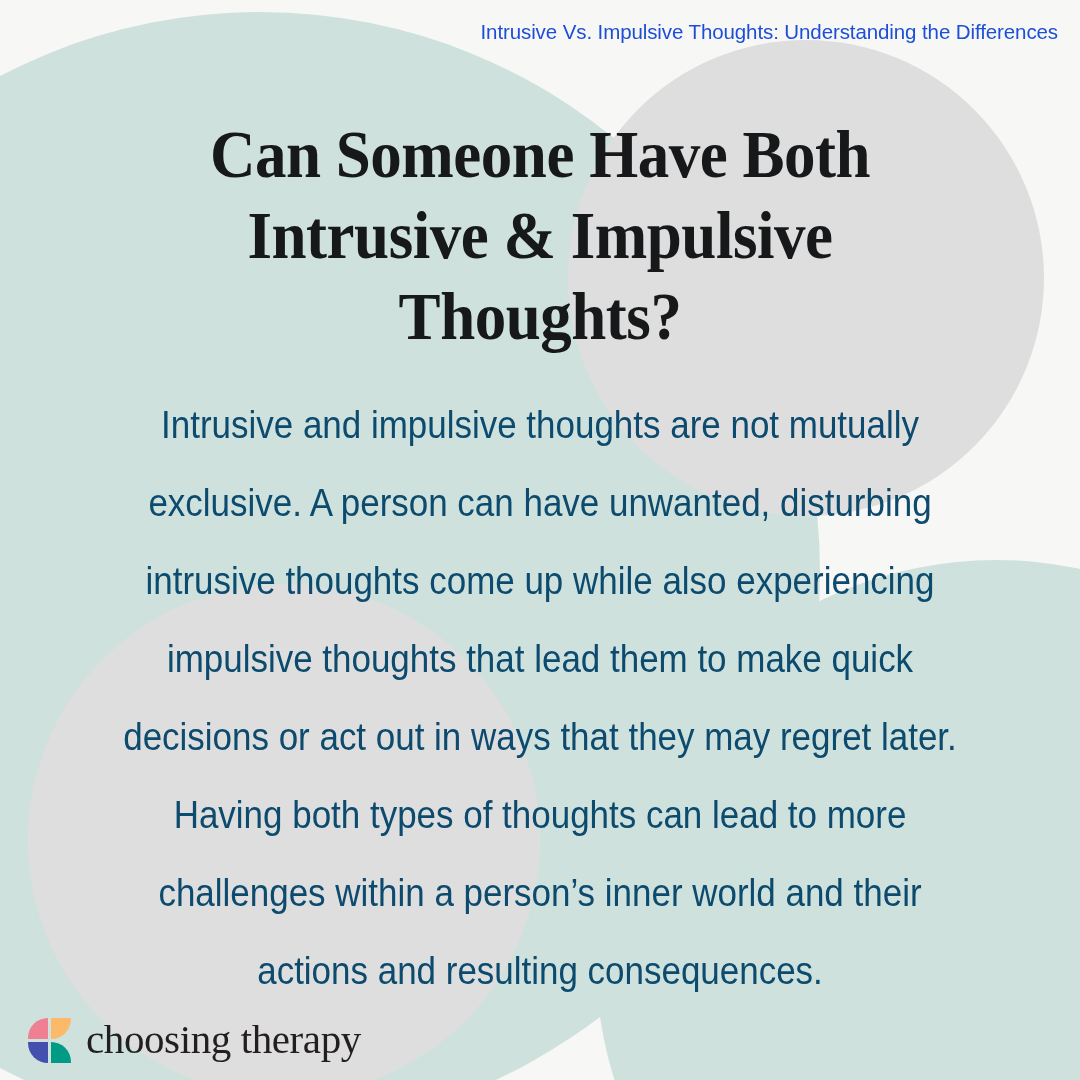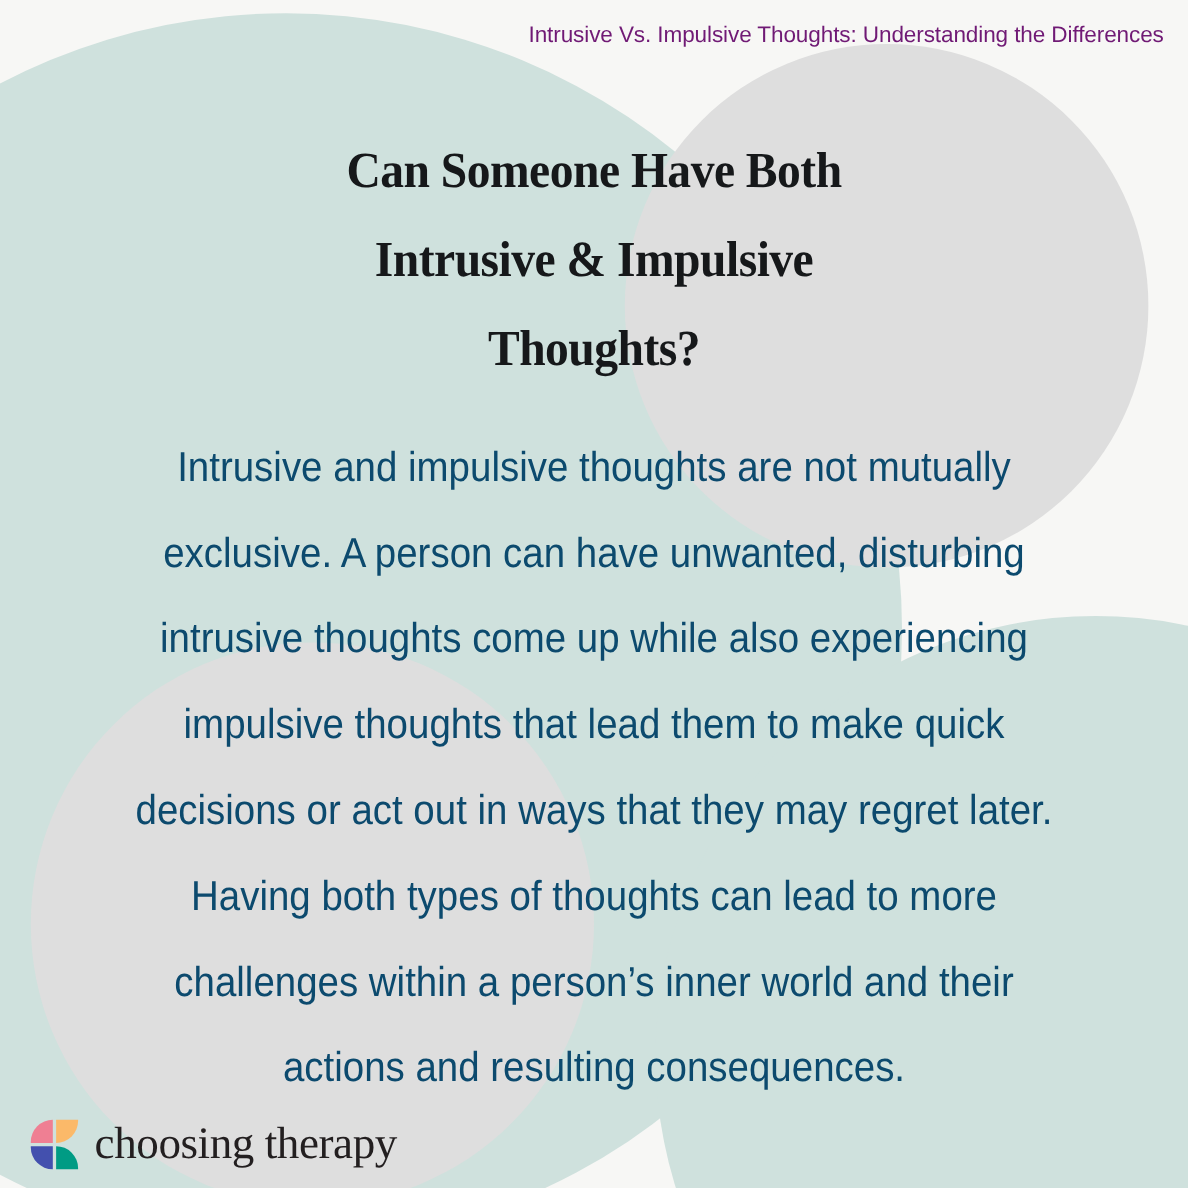--- a/index.html
+++ b/index.html
@@ -65,35 +65,35 @@
     inset: 0;
     z-index: 3;
   }
 
   .kicker {
     position: absolute;
     top: 20px;
     right: 22px;
     font-size: 20.5px;
     letter-spacing: -0.1px;
-    color: #701a75;
+    color: #1d4ed8;
     font-family: "Liberation Sans", sans-serif;
     white-space: nowrap;
   }
 
   .headline {
     position: absolute;
     top: 114px;
     left: 50%;
     transform: translateX(-50%);
     width: 840px;
     text-align: center;
     font-family: "Liberation Serif", serif;
     font-weight: 700;
-    font-size: 46px;
+    font-size: 67px;
     line-height: 81px;
     letter-spacing: -0.5px;
     color: #16181a;
     transform-origin: center top;
   }
   .headline span {
     display: block;
     transform: scaleX(0.94);
   }
 

